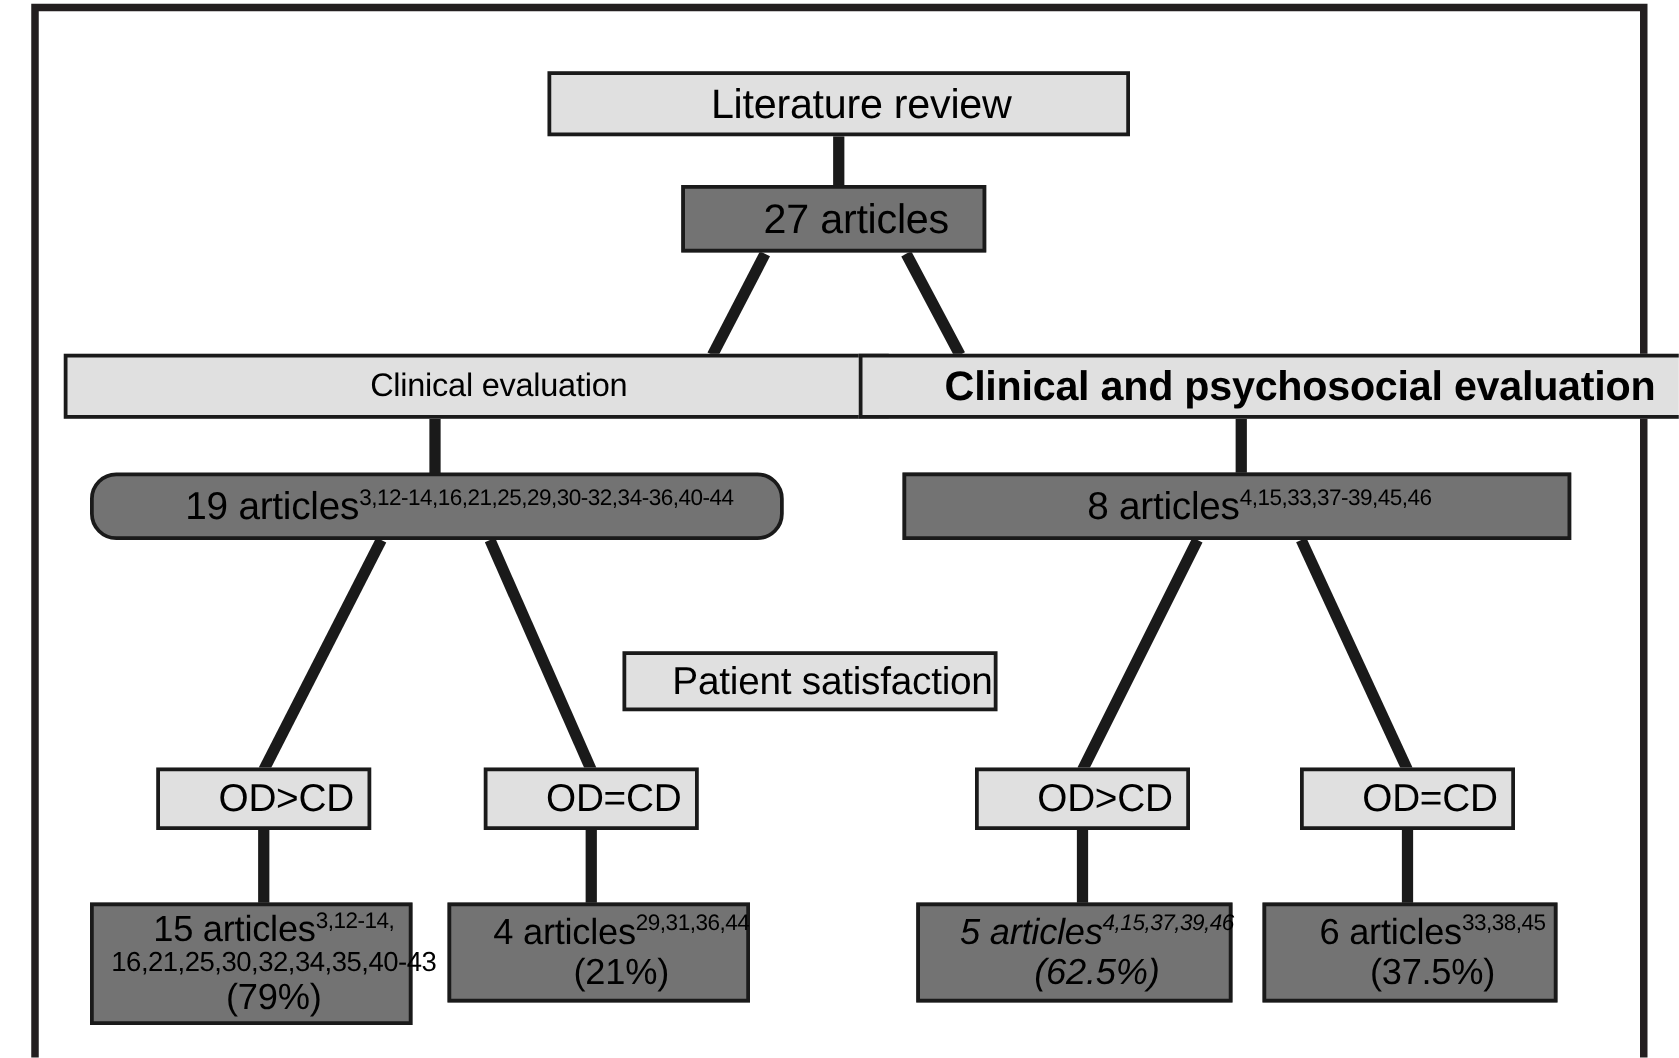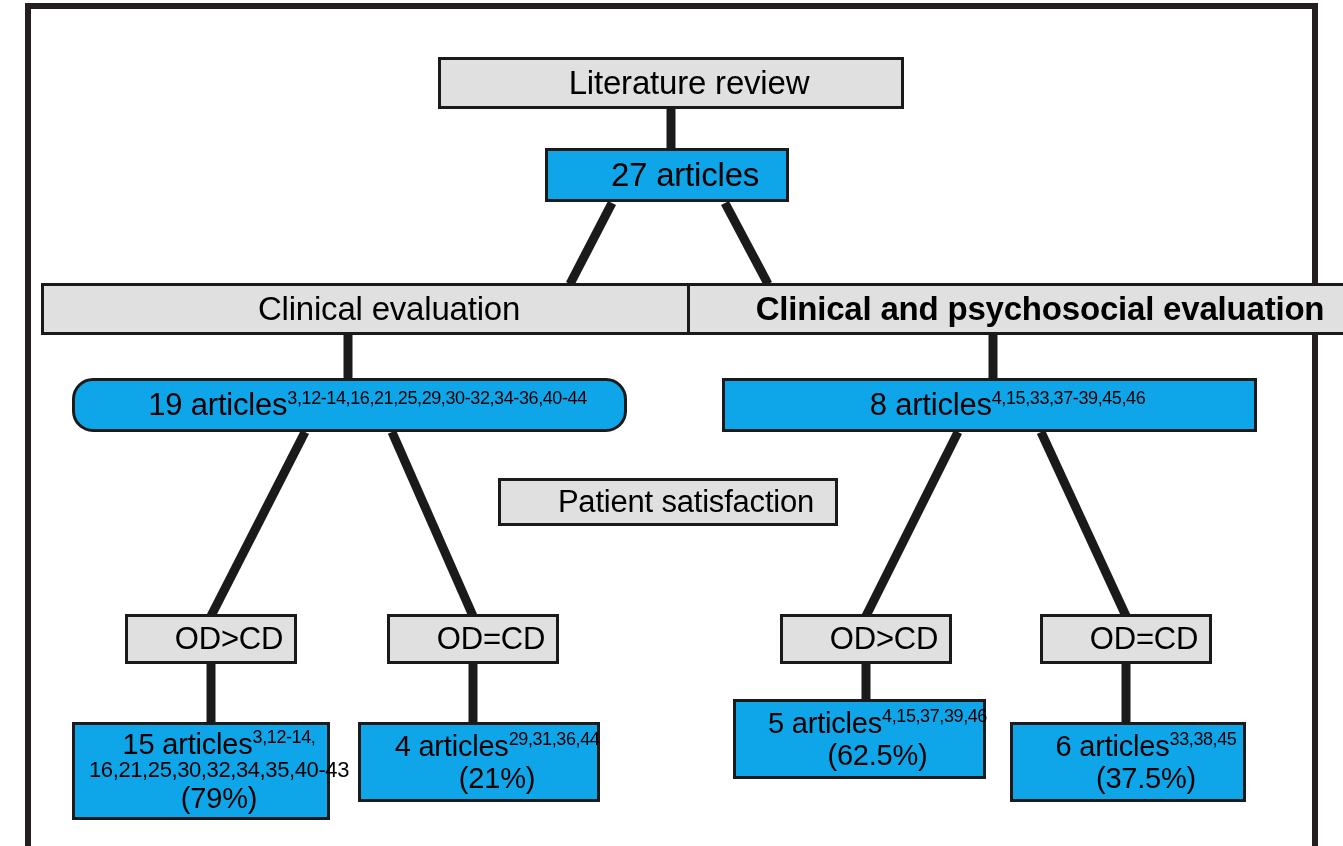--- a/index.html
+++ b/index.html
@@ -54,52 +54,52 @@
     text-align: center;
     color: #000000;
     line-height: 1.06;
     letter-spacing: -0.2px;
     padding-left: 36px;
   }
   .node.shaded {
     background: #e0e0e0;
   }
   .node.plain {
-    background: #0ea5e9;
+    background: #737373;
   }
 
   .lbl { display: block; white-space: nowrap; }
 
   .sup {
     font-size: 18px;
     vertical-align: super;
     line-height: 0;
     letter-spacing: -0.4px;
   }
 
   
   #node-literature-review { left: 438px; top: 57px;  width: 466px; height: 52px;  font-size: 33px; }
   #node-27-articles       { left: 545px; top: 148px; width: 244px; height: 54px;  font-size: 33px; }
 
-  #node-clinical-eval     { left: 41px;  top: 283px; width: 660px; height: 52px;  font-size: 33px; }
+  #node-clinical-eval     { left: 51px;  top: 283px; width: 660px; height: 52px;  font-size: 26px; }
   #node-clinical-psych    { left: 687px; top: 283px; width: 670px; height: 52px;  font-size: 33px; font-weight: bold; }
 
   #node-19-articles       { left: 72px;  top: 378px; width: 555px; height: 54px;  font-size: 31px; border-radius: 21px; }
   #node-8-articles        { left: 722px; top: 378px; width: 535px; height: 54px;  font-size: 31px; }
 
-  #node-patient-satisfaction { left: 498px; top: 478px; width: 340px; height: 48px; font-size: 31px; }
+  #node-patient-satisfaction { left: 498px; top: 521px; width: 300px; height: 48px; font-size: 31px; }
 
   #node-od-gt-cd-left     { left: 125px; top: 614px; width: 172px; height: 50px;  font-size: 31px; }
   #node-od-eq-cd-left     { left: 387px; top: 614px; width: 172px; height: 50px;  font-size: 31px; }
   #node-od-gt-cd-right    { left: 780px; top: 614px; width: 172px; height: 50px;  font-size: 31px; }
   #node-od-eq-cd-right    { left: 1040px;top: 614px; width: 172px; height: 50px;  font-size: 31px; }
 
   #node-15-articles       { left: 72px;  top: 722px; width: 258px; height: 98px;  font-size: 29px; }
   #node-4-articles        { left: 358px; top: 722px; width: 242px; height: 80px;  font-size: 29px; }
-  #node-5-articles        { left: 733px; top: 699px; width: 253px; height: 80px;  font-size: 29px; }
+  #node-5-articles        { left: 733px; top: 722px; width: 253px; height: 80px;  font-size: 29px; font-style: italic; }
   #node-3-articles        { left: 1010px;top: 722px; width: 236px; height: 80px;  font-size: 29px; }
 
   
   .refs-line {
     display: block;
     font-size: 22px;
     letter-spacing: -0.4px;
     white-space: nowrap;
     margin-top: -1px;
   }

